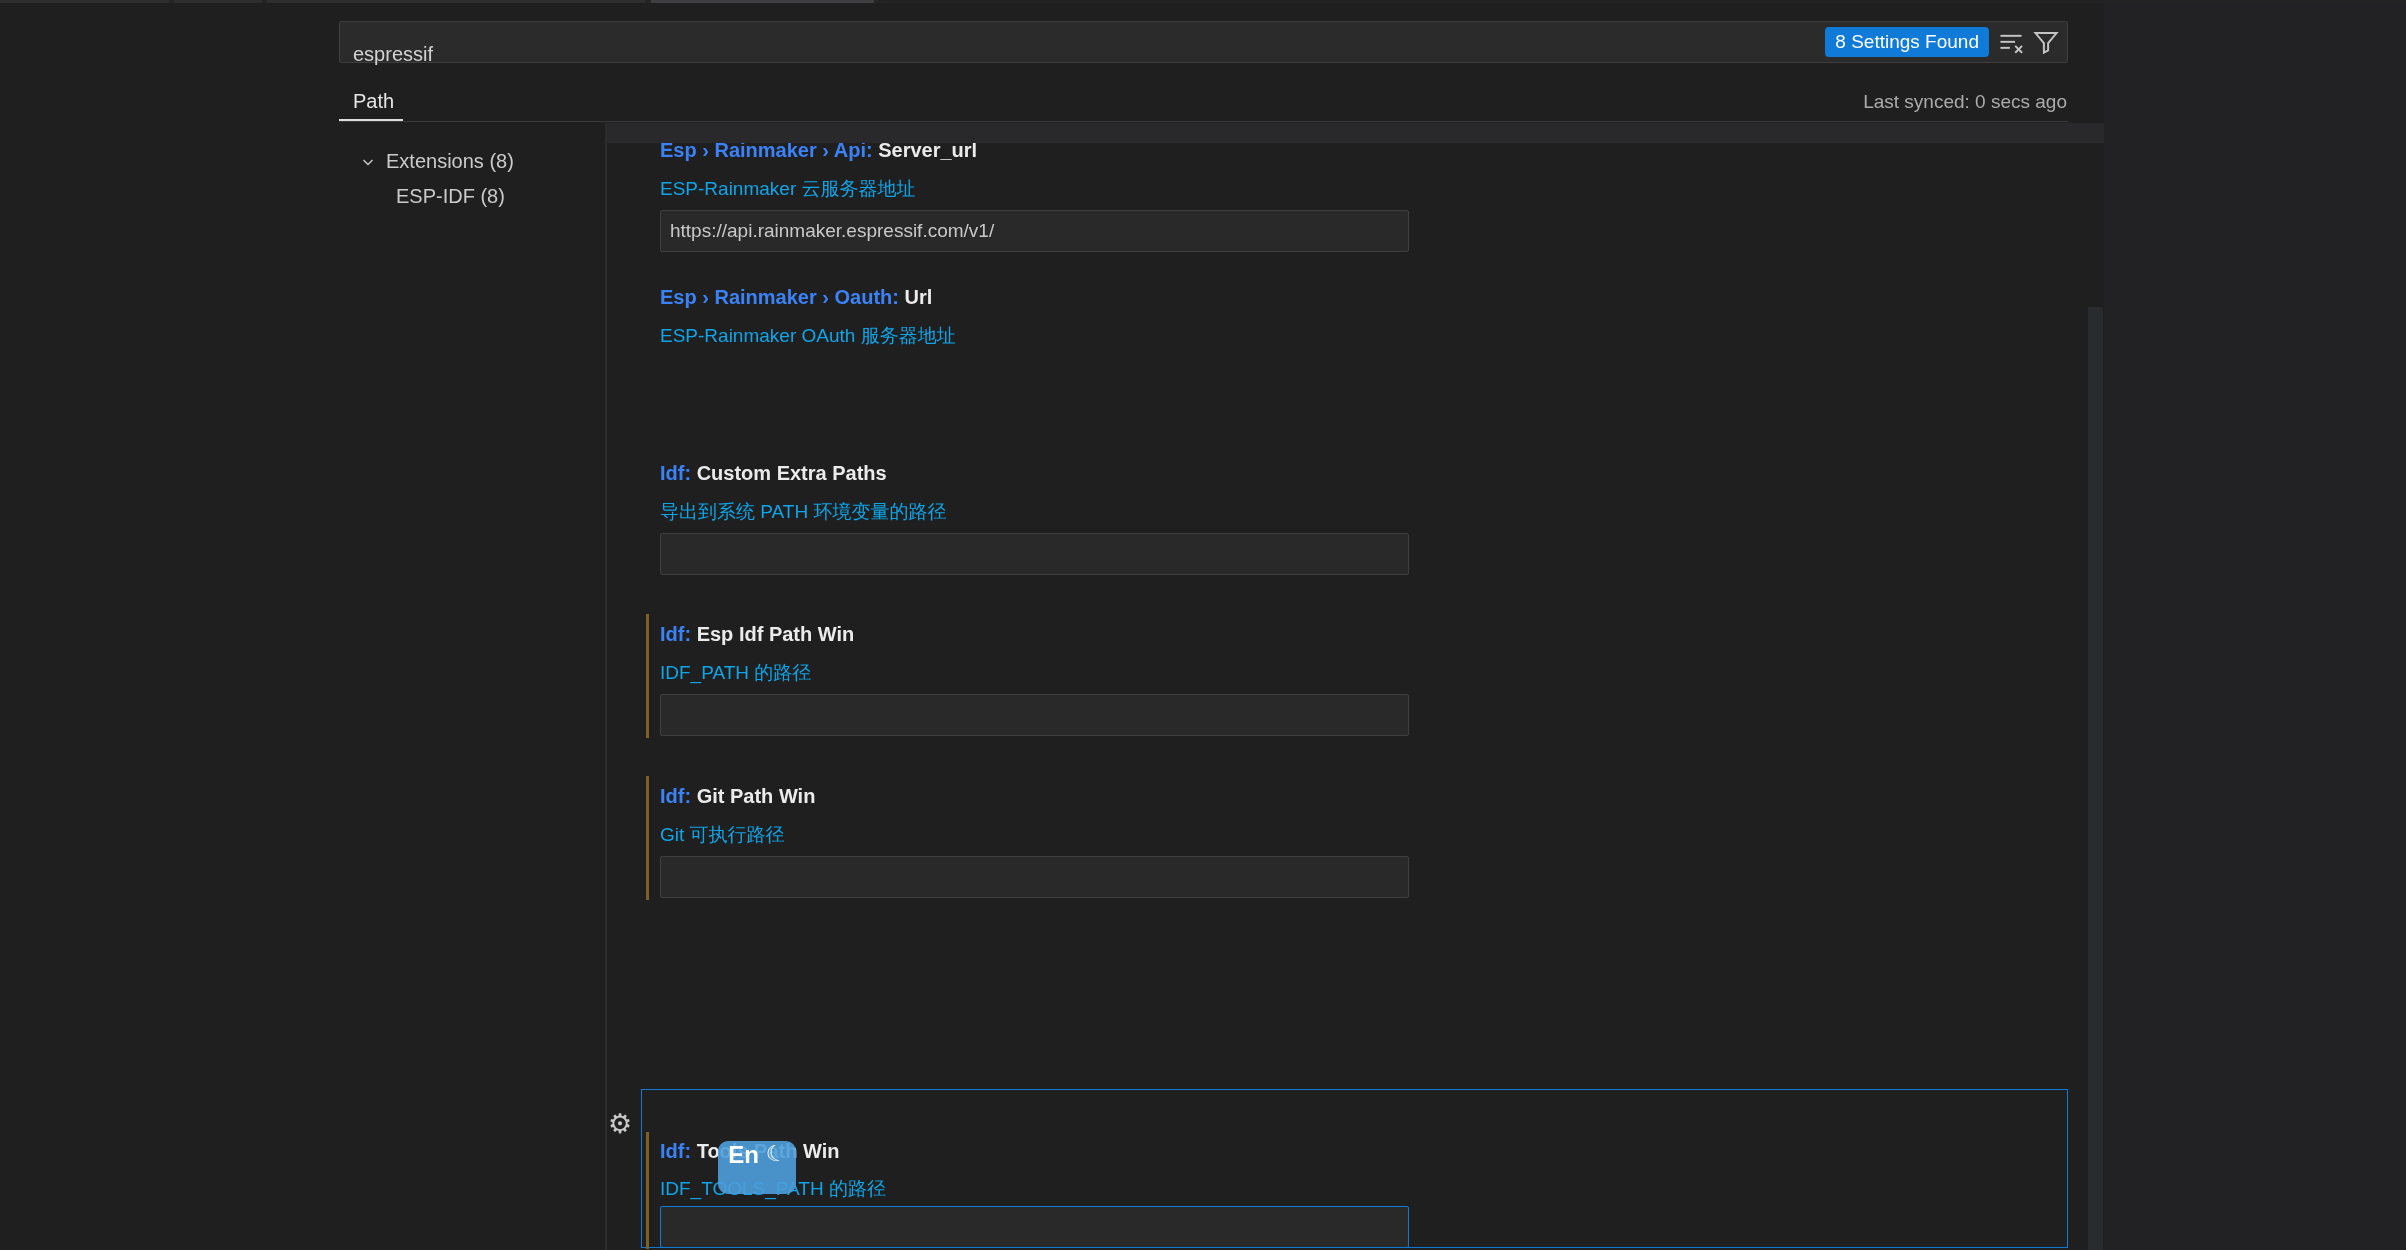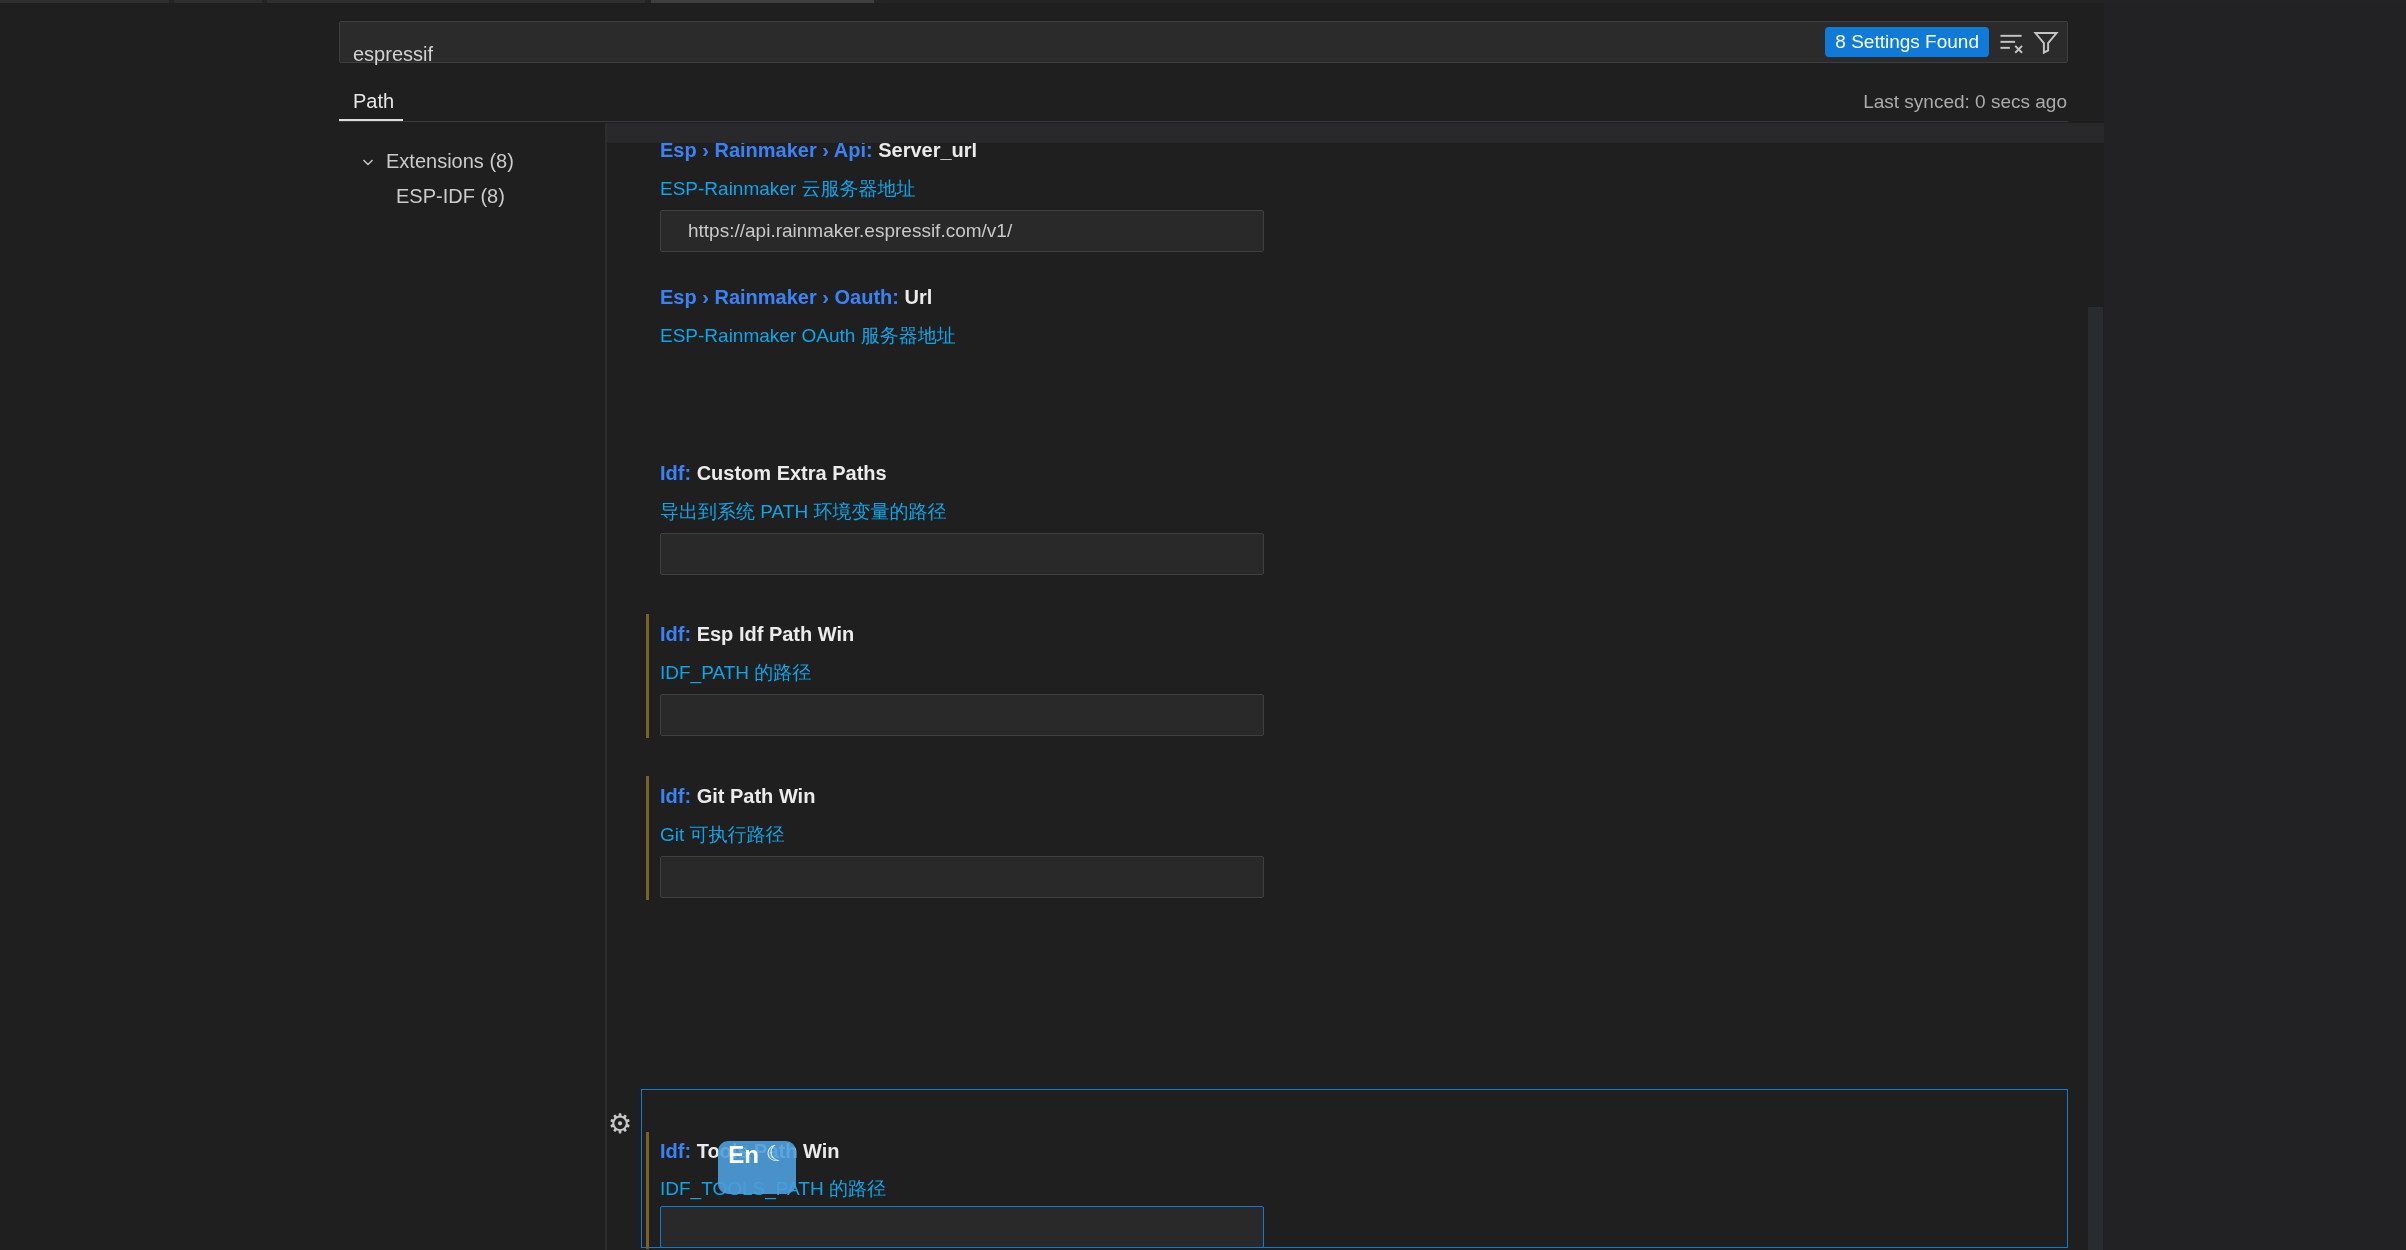--- a/index.html
+++ b/index.html
@@ -46,23 +46,23 @@
   
   .sash { position:absolute; left:605px; top:123px; width:2px; height:1127px; background:#2d2d30; z-index:6; }
   .top-band { position:absolute; left:606px; top:123px; width:1498px; height:20px; background:#29292b; z-index:5; }
 
   .setting-row { position:absolute; left:607px; width:1478px; height:115px; padding-left:53px; z-index:1; }
   .setting-label { position:absolute; top:0; left:53px; font-size:20px; white-space:nowrap; }
   .setting-label .cat { color:#3b82f6; font-weight:600; }
   .setting-label .key { color:#ebebeb; font-weight:700; }
   .setting-desc { position:absolute; top:37px; left:53px; font-size:19px; color:#0ea5e9; white-space:nowrap; }
   .setting-input {
-    position:absolute; top:71px; left:53px; width:604px; height:42px;
+    position:absolute; top:71px; left:53px; width:749px; height:42px;
     background:#292929; border:1px solid #3f3f41; border-radius:2px;
-    color:#c9c9c9; font-size:19px; padding:0 27px;
+    color:#c9c9c9; font-size:19px; padding:0 9px;
     font-family:"Liberation Sans","DejaVu Sans",sans-serif; outline:none;
   }
   .modified-bar { position:absolute; left:39px; top:-9px; width:3px; height:124px; background:#7d6023; }
 
   
   .focus-box { position:absolute; left:641px; top:1089px; width:1427px; height:159px; border:1px solid #0c7bd6; z-index:0; }
   .row-tools { top:1114px; height:110px;margin-top:26px; }
   .row-tools .setting-desc { top:36px; }
   .row-tools .setting-input { top:66px; border-color:#0c7bd6; }
   .row-tools .modified-bar { top:-8px; height:117px; }

